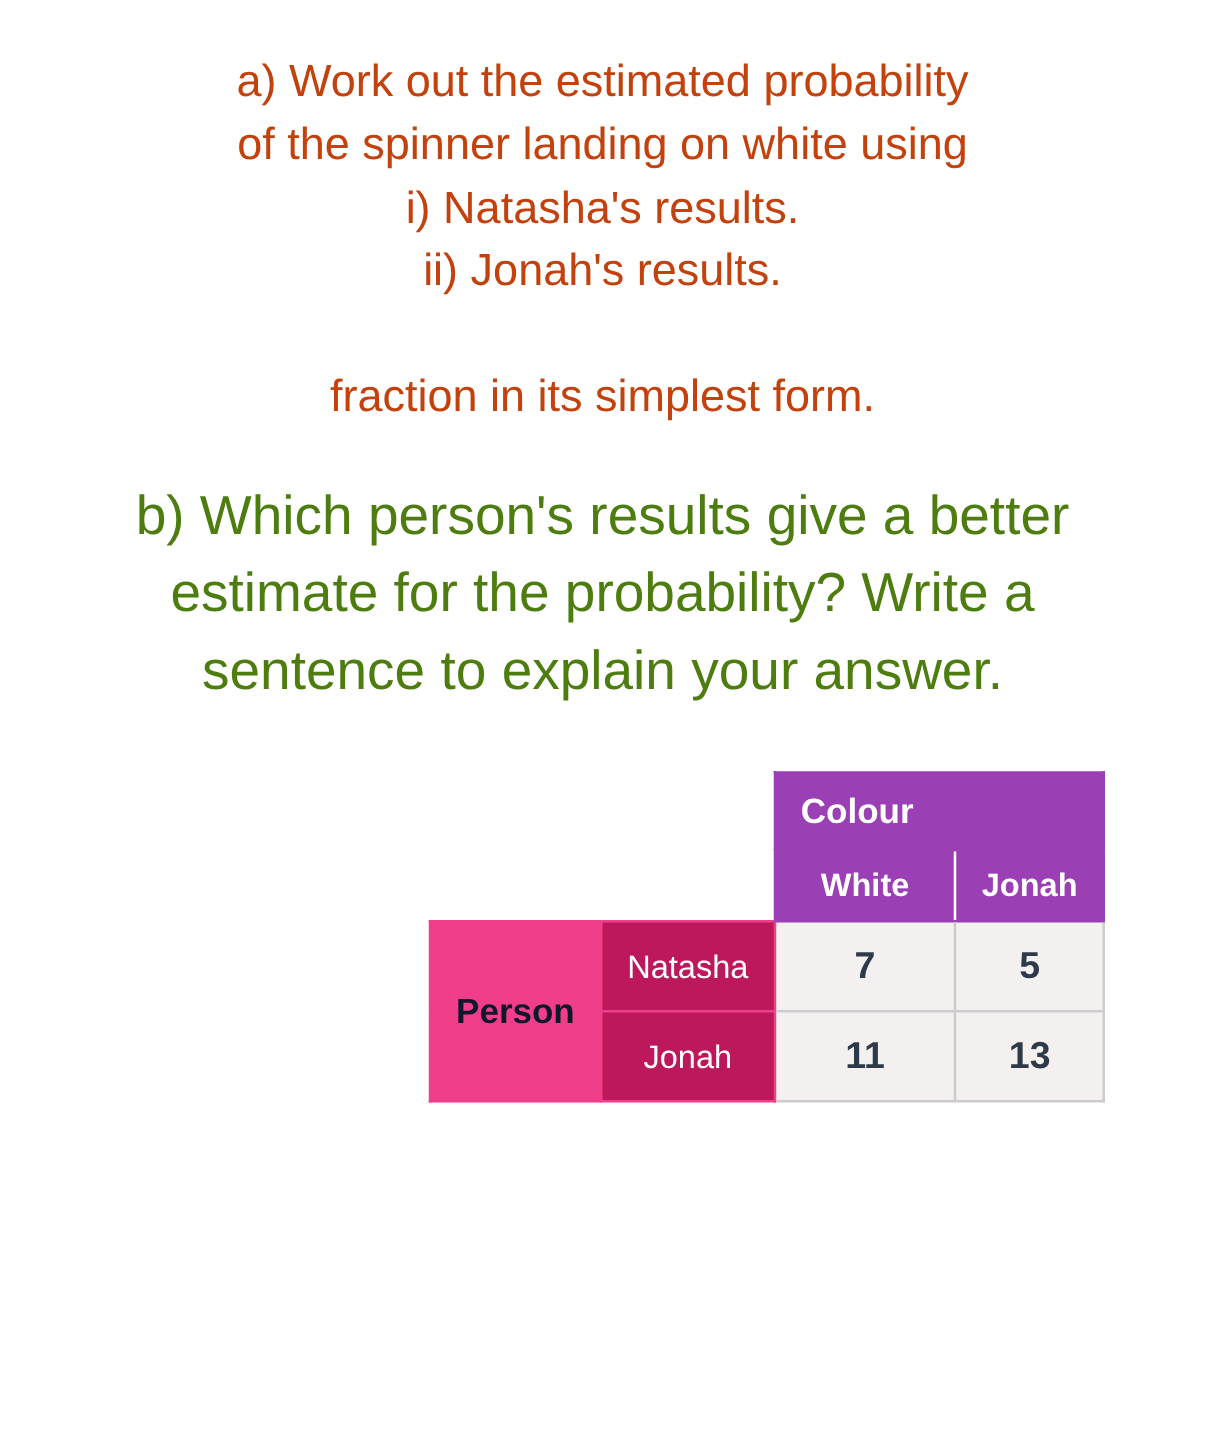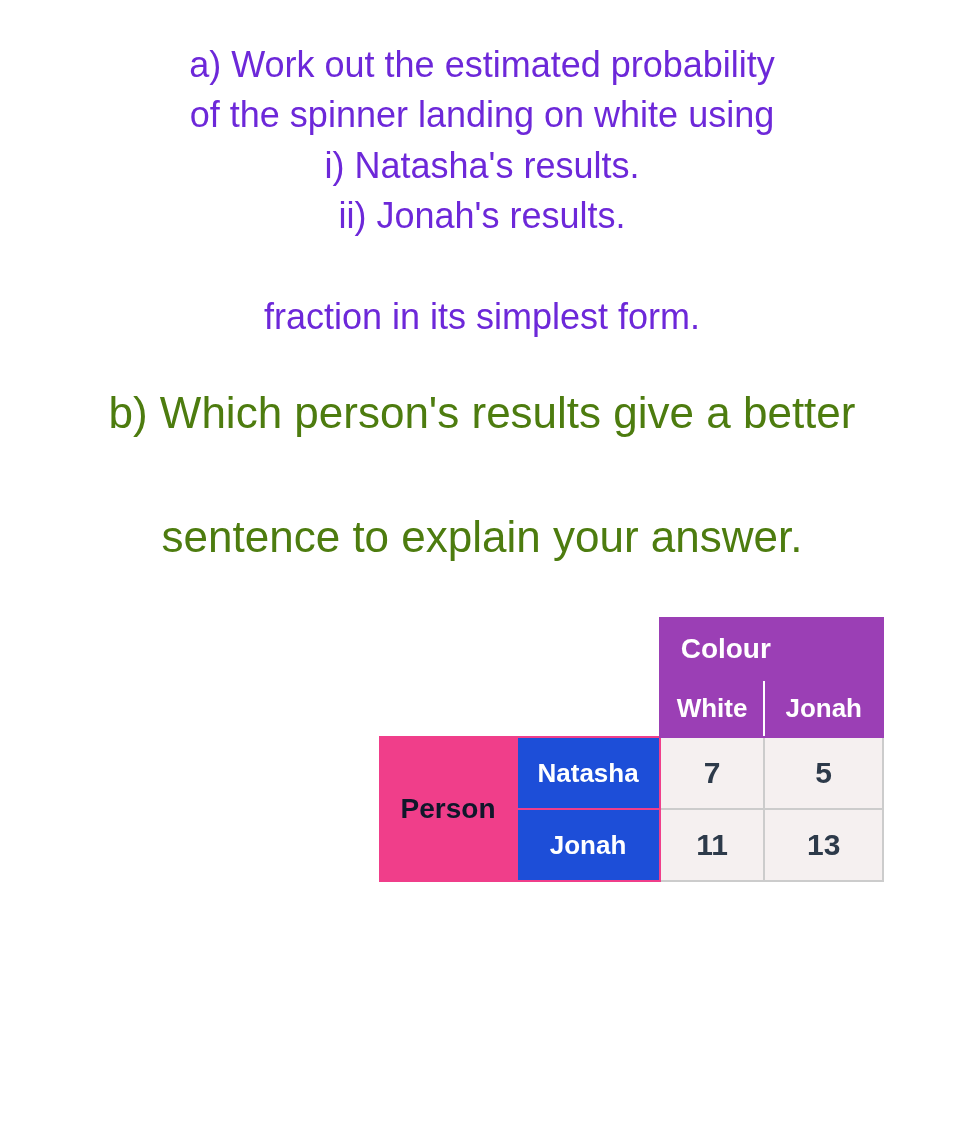--- a/index.html
+++ b/index.html
@@ -16,21 +16,21 @@
       padding: 40px 40px 40px 40px;
     }
 
     .question-section {
       text-align: center;
       margin-bottom: 40px;
     }
 
     .question-text {
       font-size: 36px;
-      color: #6d28d9;
+      color: #c2410c;
       line-height: 1.4;
       margin-bottom: 0;
     }
 
     .question-b {
       text-align: center;
       margin-bottom: 50px;
     }
 
     .question-b-text {
@@ -61,21 +61,21 @@
       border: 2px solid #9b3fb5;
     }
 
     
     .subheader-white {
       background-color: #9b3fb5;
       color: #ffffff;
       font-size: 26px;
       font-weight: bold;
       text-align: center;
-      padding: 12px 16px;
+      padding: 12px 36px;
       border: 2px solid #9b3fb5;
       border-right: 2px solid #ffffff;
     }
 
     .subheader-orange {
       background-color: #9b3fb5;
       color: #ffffff;
       font-size: 26px;
       font-weight: bold;
       text-align: center;
@@ -90,24 +90,24 @@
       font-size: 28px;
       font-weight: bold;
       text-align: center;
       vertical-align: middle;
       padding: 14px 20px;
       border: 2px solid #f03e8a;
     }
 
     
     .row-label {
-      background-color: #1d4ed8;
+      background-color: #be185d;
       color: #ffffff;
       font-size: 26px;
-      font-weight: bold;
+      font-weight: normal;
       text-align: center;
       padding: 18px 20px;
       border: 2px solid #f03e8a;
       border-left: 2px solid #ffffff;
     }
 
     
     .data-cell {
       background-color: #f5f0f0;
       color: #2d3a4a;
@@ -138,21 +138,21 @@
     <span>i) Natasha's results.</span><br>
     <span>ii) Jonah's results.</span><br>
     <br>
     <span>fraction in its simplest form.</span>
   </p>
 </div>
 
 <div class="question-b">
   <p class="question-b-text">
     <span>b) Which person's results give a better</span><br>
-    <br>
+    <span>estimate for the probability? Write a</span><br>
     <span>sentence to explain your answer.</span>
   </p>
 </div>
 
 <div class="table-container">
   <table class="data-table">
     <thead>
       <tr>
         <td colspan="2" style="background:#ffffff; border:none;"></td>
         <th class="header-colour" colspan="2">Colour</th>

